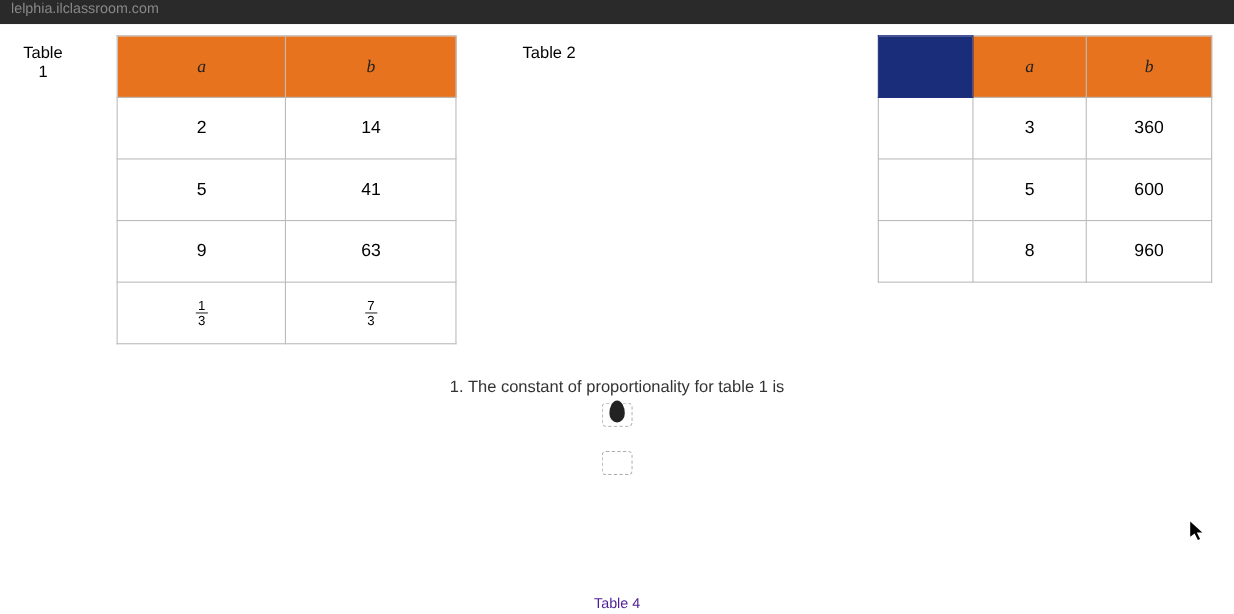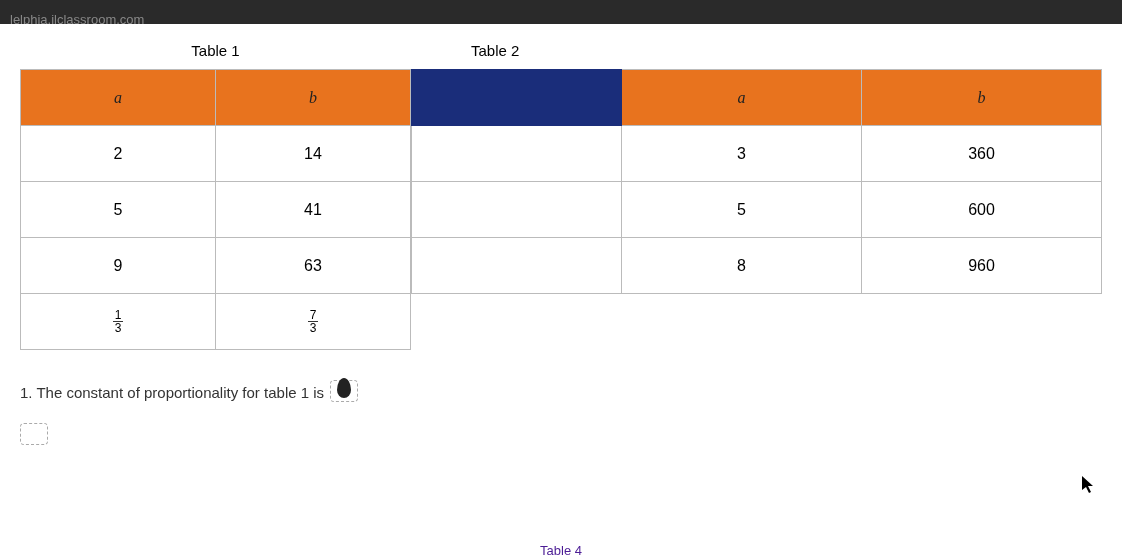--- a/index.html
+++ b/index.html
@@ -6,38 +6,39 @@
     body {
       font-family: Arial, sans-serif;
       background: #f5f5f5;
       width: 1122px;
       height: 558px;
       overflow: hidden;
     }
     .url-bar {
       background: #2a2a2a;
       color: #888;
-      padding: 12px 10px;
+      padding: 0 10px;
       font-size: 13px;
       height: 22px;
     }
     .content {
       background: #fff;
       padding: 10px 20px 20px 20px;
       height: calc(100% - 22px);
       position: relative;
     }
     .tables-area {
       display: flex;
       gap: 0;
       align-items: flex-start;
     }
     .table-block {
       display: flex;
-      flex-direction: column;
+      flex-direction: row;
+      gap: 48px;
     }
     .table-title {
       font-size: 15px;
       padding: 8px 0 10px 0;
       text-align: center;
     }
     .tbl {
       border-collapse: collapse;
       font-size: 16px;
     }
@@ -76,20 +77,21 @@
     .questions {
       margin-top: 30px;
       font-size: 15px;
       color: #333;
     }
     .q-row {
       display: flex;
       align-items: center;
       margin-bottom: 18px;
       gap: 6px;
+      flex-direction: column;
     }
     .answer-box {
       display: inline-block;
       min-width: 28px;
       height: 22px;
       border: 1.5px dashed #aaa;
       border-radius: 4px;
       background: #fff;
     }
     .cursor-arrow {

